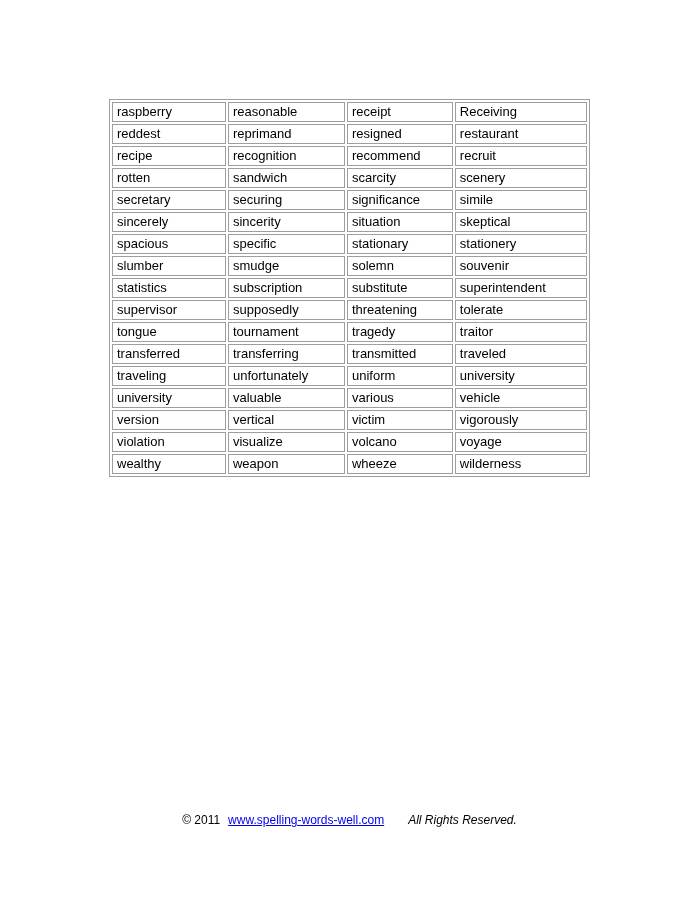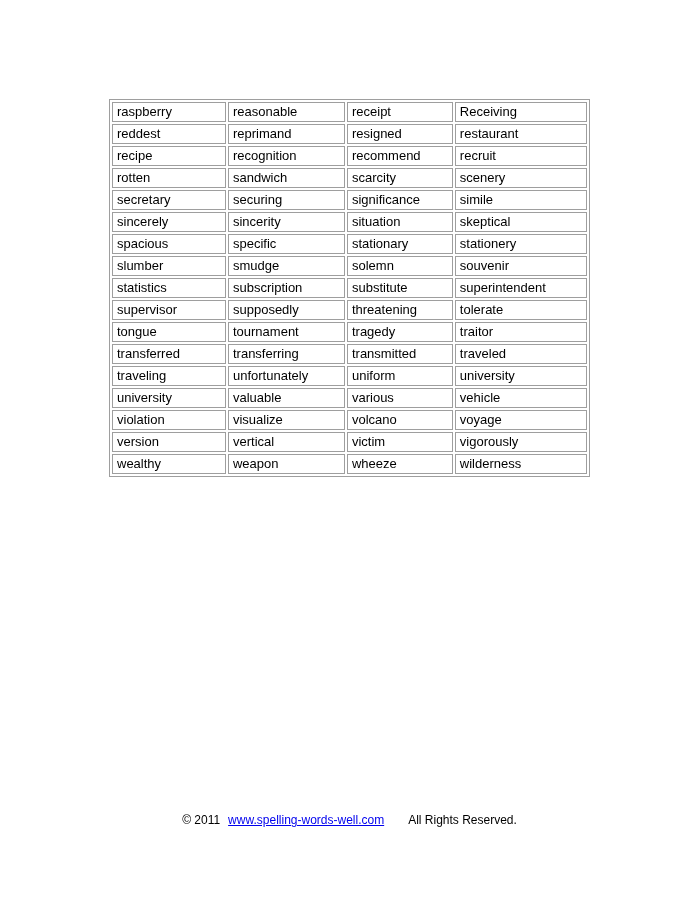--- a/index.html
+++ b/index.html
@@ -52,20 +52,21 @@
     color: #000000;
   }
   .footer-link {
     color: var(--link-color, #0000ee);
     text-decoration: underline;
     margin: 0 6px 11px 8px;
     cursor: pointer;
   }
   .footer .rights {
     margin-left: 18px;
+    font-style: italic;
   }
 </style>
 </head>
 <body>
 
 <div class="page">
 
   <table class="words">
     <colgroup>
       <col class="c1">
@@ -152,30 +153,30 @@
           <td>uniform</td>
           <td>university</td>
         </tr>
         <tr>
           <td>university</td>
           <td>valuable</td>
           <td>various</td>
           <td>vehicle</td>
         </tr>
         <tr>
+          <td>version</td>
+          <td>vertical</td>
+          <td>victim</td>
+          <td>vigorously</td>
+        </tr>
+        <tr>
           <td>violation</td>
           <td>visualize</td>
           <td>volcano</td>
           <td>voyage</td>
-        </tr>
-        <tr>
-          <td>version</td>
-          <td>vertical</td>
-          <td>victim</td>
-          <td>vigorously</td>
         </tr>
         <tr>
           <td>wealthy</td>
           <td>weapon</td>
           <td>wheeze</td>
           <td>wilderness</td>
         </tr>
       </tbody>
   </table>
 

